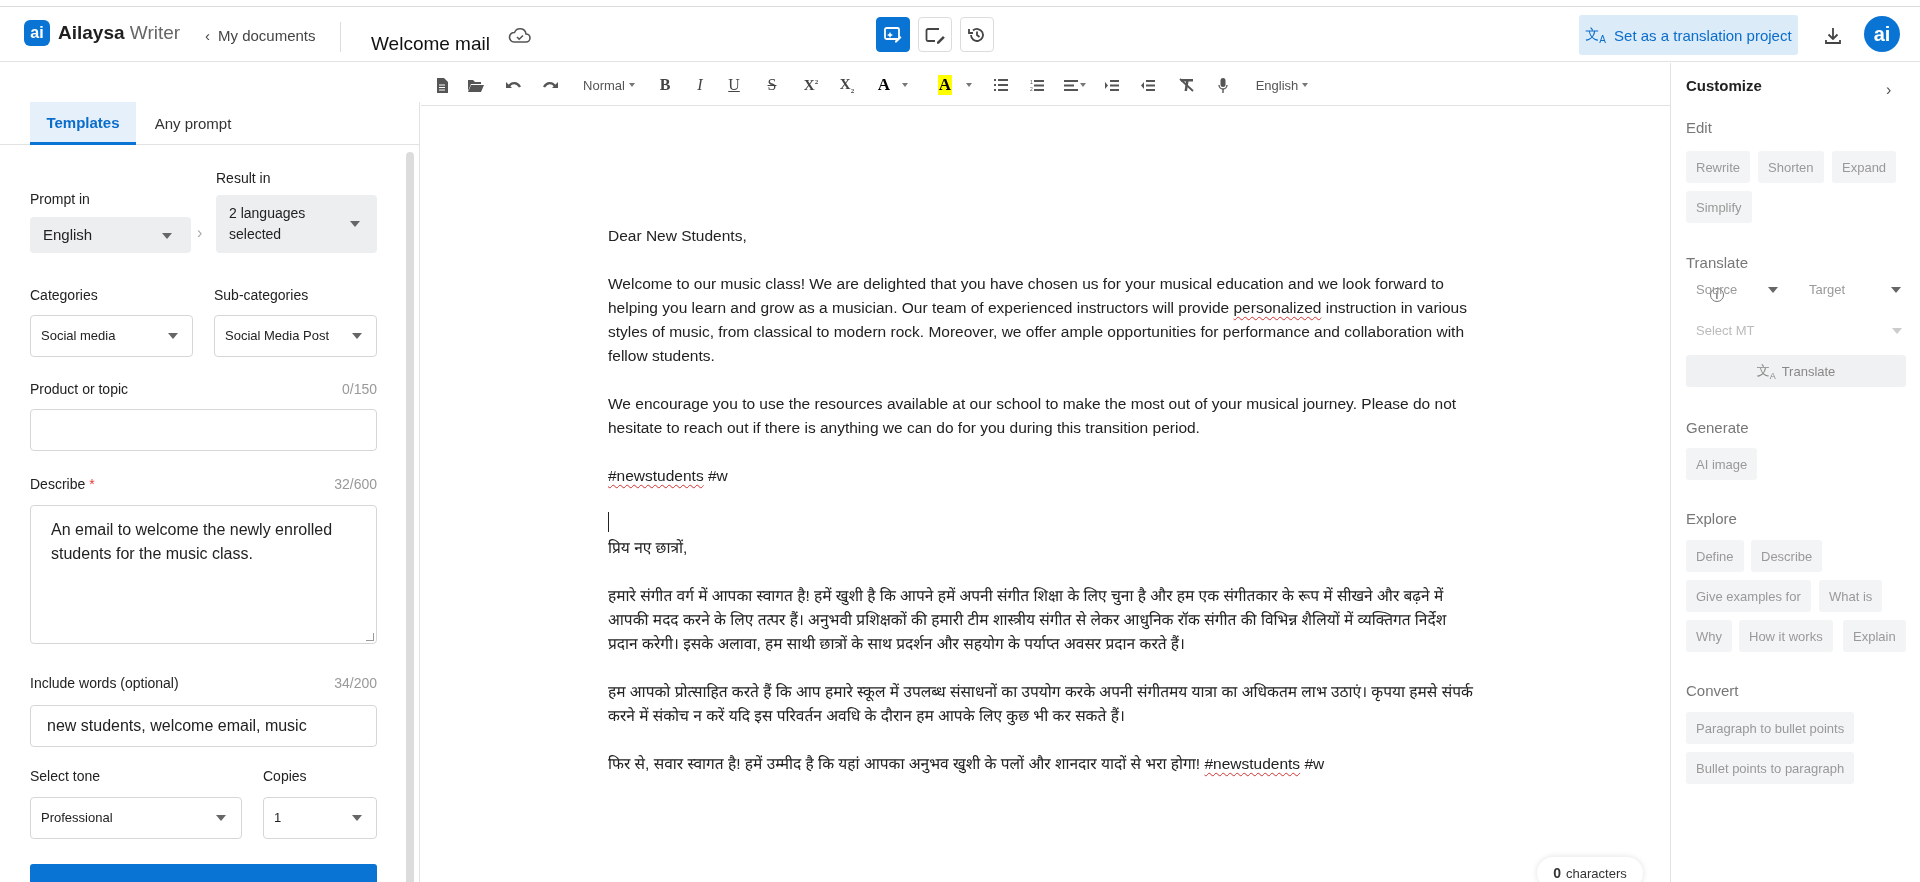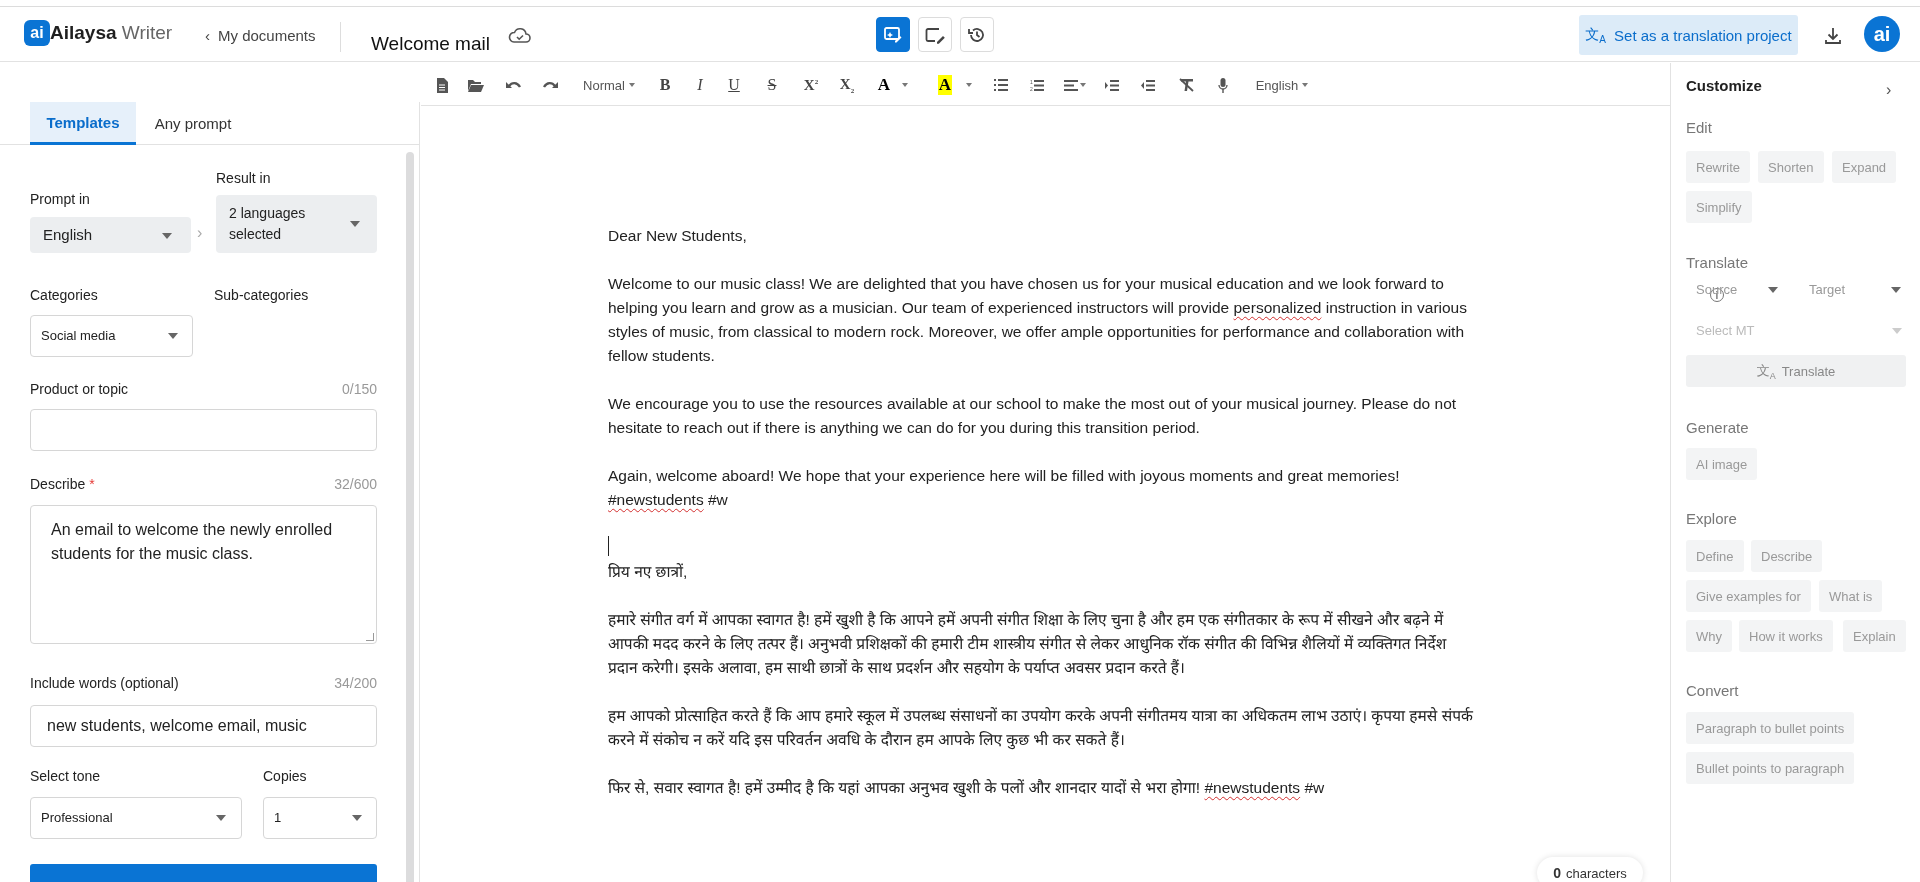--- a/index.html
+++ b/index.html
@@ -4,21 +4,21 @@
 <style>
   * { box-sizing: border-box; margin: 0; padding: 0; }
   html, body { width: 1920px; height: 882px; overflow: hidden; background: #fff; }
   body { font-family: "Liberation Sans", "DejaVu Sans", sans-serif; color: #222; position: relative; }
 
   
   .topline { position: absolute; left: 0; top: 0; width: 1920px; height: 7px; border-bottom: 1px solid #dcdcdc; background: #fff; }
   .header { position: absolute; left: 0; top: 7px; width: 1920px; height: 55px; border-bottom: 1px solid #e2e2e2; display: flex; align-items: center; }
   .logo { position: absolute; left: 24px; top: 13px; display: flex; align-items: center; }
   .logo-badge { width: 26px; height: 26px; border-radius: 6px; background: #0a74d4; color: #fff; font-weight: bold; font-size: 16px; display: flex; align-items: center; justify-content: center; }
-  .logo-text { margin-left: 0; font-size: 19px; color: #1f1f1f; }
+  .logo-text { margin-left: 8px; font-size: 19px; color: #1f1f1f; }
   .logo-text b { font-weight: bold; }
   .logo-text span.w { color: #666; font-weight: normal; }
   .back-link { position: absolute; left: 205px; top: 20px; font-size: 15px; color: #444; display: flex; align-items: center; cursor: pointer; }
   .back-link .chev { font-size: 15px; margin-right: 8px; }
   .hdr-divider { position: absolute; left: 340px; top: 15px; width: 1px; height: 30px; background: #ddd; }
   .doc-title { position: absolute; left: 371px; top: 18px; font-size: 19px; color: #111; margin-top: 8px; }
   .cloud-icon { position: absolute; left: 508px; top: 18px; width: 24px; height: 22px; }
   .mode-btns { position: absolute; left: 876px; top: 10px; display: flex; gap: 8px; }
   .mode-btn { width: 34px; height: 35px; border-radius: 4px; border: 1px solid #dcdcdc; background: #fff; display: flex; align-items: center; justify-content: center; cursor: pointer; }
   .mode-btn.active { background: #0a74d4; border-color: #0a74d4; }
@@ -143,20 +143,24 @@
     <span style="position:absolute; left:13px; top:8px; font-size:14px; line-height:21px;"><span>2 languages</span><br><span>selected</span></span>
     <span class="caret" style="left:134px; top:26px;"></span>
   </div>
 
   <div class="lbl" style="left:30px; top:185px;">Categories</div>
   <div class="sel-box" style="left:30px; top:213px; width:163px; height:42px;">
     <span style="position:absolute; left:10px; top:12px;">Social media</span>
     <span class="caret" style="left:137px; top:17px;"></span>
   </div>
   <div class="lbl" style="left:214px; top:185px;">Sub-categories</div>
+  <div class="sel-box" style="left:214px; top:213px; width:163px; height:42px;">
+    <span style="position:absolute; left:10px; top:12px;">Social Media Post</span>
+    <span class="caret" style="left:137px; top:17px;"></span>
+  </div>
 
   <div class="lbl" style="left:30px; top:279px;">Product or topic</div>
   <div class="cnt" style="left:300px; top:279px; width:77px;">0/150</div>
   <div class="input-box" style="left:30px; top:307px; width:347px; height:42px;"></div>
 
   <div class="lbl" style="left:30px; top:374px;"><span>Describe</span> <span class="req">*</span></div>
   <div class="cnt" style="left:300px; top:374px; width:77px;">32/600</div>
   <div class="textarea-box" style="left:30px; top:403px; width:347px; height:139px;">
     <span>An email to welcome the newly enrolled students for the music class.</span>
     <span class="resize-grip"></span>
@@ -303,21 +307,20 @@
 </div>
 
 <div class="editor">
   <div class="doc">
     <p>Dear New Students,</p>
     <div class="gap"></div>
     <p><span>Welcome to our music class! We are delighted that you have chosen us for your musical education and we look forward to helping you learn and grow as a musician. Our team of experienced instructors will provide </span><span class="spell">personalized</span><span> instruction in various styles of music, from classical to modern rock. Moreover, we offer ample opportunities for performance and collaboration with fellow students.</span></p>
     <div class="gap"></div>
     <p>We encourage you to use the resources available at our school to make the most out of your musical journey. Please do not hesitate to reach out if there is anything we can do for you during this transition period.</p>
     <div class="gap"></div>
-    <p>Again, welcome aboard! We hope that your experience here will be filled with joyous moments and great memories!</p>
     <p><span class="spell">#newstudents</span><span> #w</span></p>
     <div class="gap"></div>
     <p style="height:24px;"><span class="cursor"></span></p>
     <p>प्रिय नए छात्रों,</p>
     <div class="gap"></div>
     <p>हमारे संगीत वर्ग में आपका स्वागत है! हमें खुशी है कि आपने हमें अपनी संगीत शिक्षा के लिए चुना है और हम एक संगीतकार के रूप में सीखने और बढ़ने में आपकी मदद करने के लिए तत्पर हैं। अनुभवी प्रशिक्षकों की हमारी टीम शास्त्रीय संगीत से लेकर आधुनिक रॉक संगीत की विभिन्न शैलियों में व्यक्तिगत निर्देश प्रदान करेगी। इसके अलावा, हम साथी छात्रों के साथ प्रदर्शन और सहयोग के पर्याप्त अवसर प्रदान करते हैं।</p>
     <div class="gap"></div>
     <p>हम आपको प्रोत्साहित करते हैं कि आप हमारे स्कूल में उपलब्ध संसाधनों का उपयोग करके अपनी संगीतमय यात्रा का अधिकतम लाभ उठाएं। कृपया हमसे संपर्क करने में संकोच न करें यदि इस परिवर्तन अवधि के दौरान हम आपके लिए कुछ भी कर सकते हैं।</p>
     <div class="gap"></div>
     <p><span>फिर से, सवार स्वागत है! हमें उम्मीद है कि यहां आपका अनुभव खुशी के पलों और शानदार यादों से भरा होगा! </span><span class="spell">#newstudents</span><span> #w</span></p>

